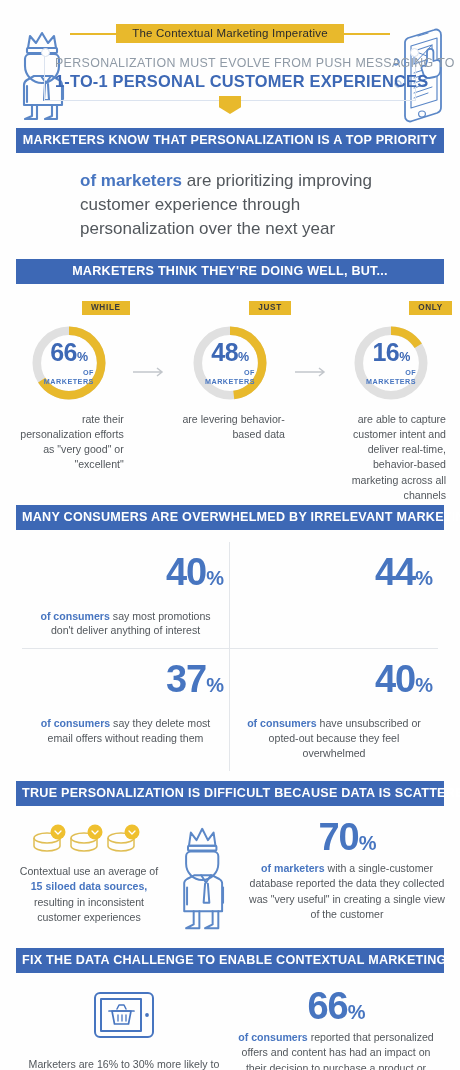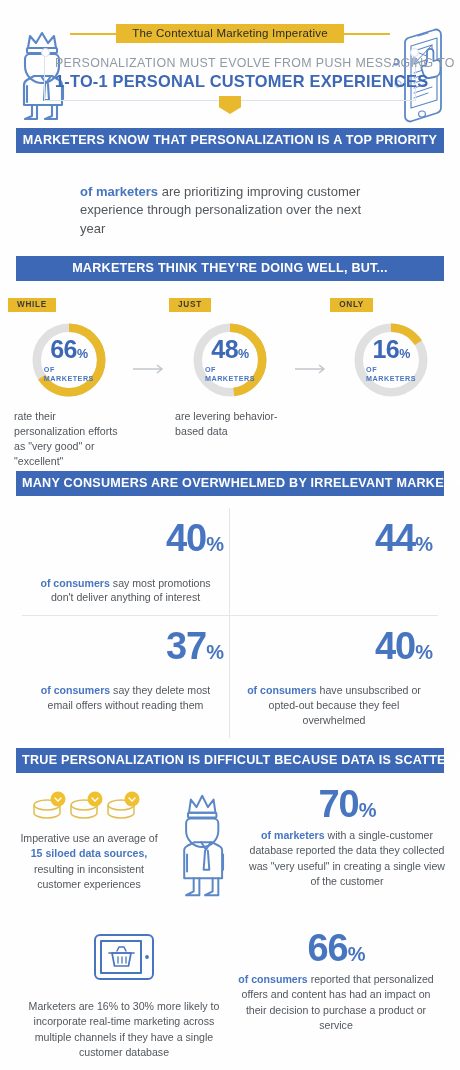--- a/index.html
+++ b/index.html
@@ -123,38 +123,37 @@
   }
   .big91 {
     color: #4775C0;
     font-size: 54px;
     font-weight: bold;
     line-height: .9;
     letter-spacing: -1px;
   }
   .big91 .pct { font-size: 25px; }
   .stat91 .copy {
-    font-size: 13px;
+    font-size: 17px;
     color: #52575c;
     line-height: 1.42;
     max-width: 300px;
-    margin-top: 14px;
   }
   .strong-blue { color: #4775C0; font-weight: bold; }
 
   
   .donut-row {
     display: flex;
     align-items: flex-start;
     justify-content: center;
     padding: 12px 8px 2px;
   }
   .donut-col {
     width: 130px;
-    text-align: left;
+    text-align: right;
     position: relative;
   }
   .donut-tag {
     display: inline-block;
     background: #E8B92C;
     color: #3b3b3b;
     font-size: 8.2px;
     font-weight: bold;
     letter-spacing: .7px;
     padding: 2px 9px 3px;
@@ -425,20 +424,21 @@
           <circle cx="21" cy="21" r="16.5" fill="none" stroke="#E8B92C" stroke-width="4.4" stroke-dasharray="16.6 87.1" stroke-dashoffset="0" transform="rotate(-90 21 21)" stroke-linecap="butt"></circle>
         </svg>
         <div class="donut-center">
           <div class="donut-num"><span>16</span><span class="pct">%</span></div>
           <div class="donut-sub">
             <div>OF</div>
             <div>MARKETERS</div>
           </div>
         </div>
       </div>
+      <div class="donut-desc">are able to capture customer intent and deliver real-time, behavior-based marketing across all channels</div>
     </div>
 
   </div>
 
   <div class="banner">MANY CONSUMERS ARE OVERWHELMED BY IRRELEVANT MARKETING</div>
 
   <div class="quad">
     <div class="quad-cell r0c0">
       <div class="quad-num"><span>40</span><span class="pct">%</span></div>
       <div class="quad-copy"><span class="strong-blue">of consumers</span><span> say most promotions don't deliver anything of interest</span></div>
@@ -475,21 +475,21 @@
             <path d="M63 13 l3 3 l3 -3" stroke="#fff" stroke-width="1.3" stroke-linecap="round"></path>
           </g>
           <g>
             <ellipse cx="92" cy="20" rx="13" ry="5"></ellipse>
             <path d="M79 20 v8 a13 5 0 0 0 26 0 v-8"></path>
             <circle cx="103" cy="14" r="7.5" fill="#EFC02F" stroke="none"></circle>
             <path d="M100 13 l3 3 l3 -3" stroke="#fff" stroke-width="1.3" stroke-linecap="round"></path>
           </g>
         </svg>
       </div>
-      <div class="copy"><span>Imperative use an average of </span><span class="strong-blue">15 siloed data sources,</span><span> resulting in inconsistent customer experiences</span></div>
+      <div class="copy"><span>Contextual use an average of </span><span class="strong-blue">15 siloed data sources,</span><span> resulting in inconsistent customer experiences</span></div>
     </div>
 
     <div class="scatter-mid">
       <svg width="72" height="118" viewBox="0 0 76 118" fill="none" stroke="#5B87C7" stroke-width="2.1" stroke-linejoin="round" stroke-linecap="round">
         <path d="M20 24 L22 10 L28 18 L34 6 L40 18 L46 10 L48 24 Z"></path>
         <rect x="19" y="24" width="30" height="5" rx="1"></rect>
         <path d="M22 30 h24 a5 5 0 0 1 5 5 v8 a17 17 0 0 1 -34 0 v-8 a5 5 0 0 1 5 -5 z"></path>
         <path d="M26 55 h18 l8 4 a6 6 0 0 1 3 6 v28 h-40 v-28 a6 6 0 0 1 3 -6 z"></path>
         <path d="M33 55 l5 8 l5 -8"></path>
         <path d="M37 64 l-1.5 20 h6 l-1.5 -20"></path>
@@ -499,20 +499,21 @@
         <path d="M45 93 v14 l-8 4 h14 v-18"></path>
       </svg>
     </div>
 
     <div class="scatter-right">
       <div class="num"><span>70</span><span class="pct">%</span></div>
       <div class="copy"><span class="strong-blue">of marketers</span><span> with a single-customer database reported the data they collected was "very useful" in creating a single view of the customer</span></div>
     </div>
   </div>
 
+  <div class="banner">FIX THE DATA CHALLENGE TO ENABLE CONTEXTUAL MARKETING</div>
 
   <div class="fixrow">
     <div class="fix-left">
       <span>
         <svg width="74" height="56" viewBox="0 0 74 56" fill="none" stroke="#4775C0" stroke-width="2" stroke-linejoin="round" stroke-linecap="round">
           <rect x="8" y="6" width="58" height="44" rx="5"></rect>
           <rect x="14" y="12" width="40" height="32"></rect>
           <circle cx="60" cy="28" r="1.9" fill="#4775C0" stroke="none"></circle>
           <path d="M25 24 h19 l-2.5 13 h-14 z" stroke-width="1.7"></path>
           <path d="M22 24 h25" stroke-width="1.7"></path>

